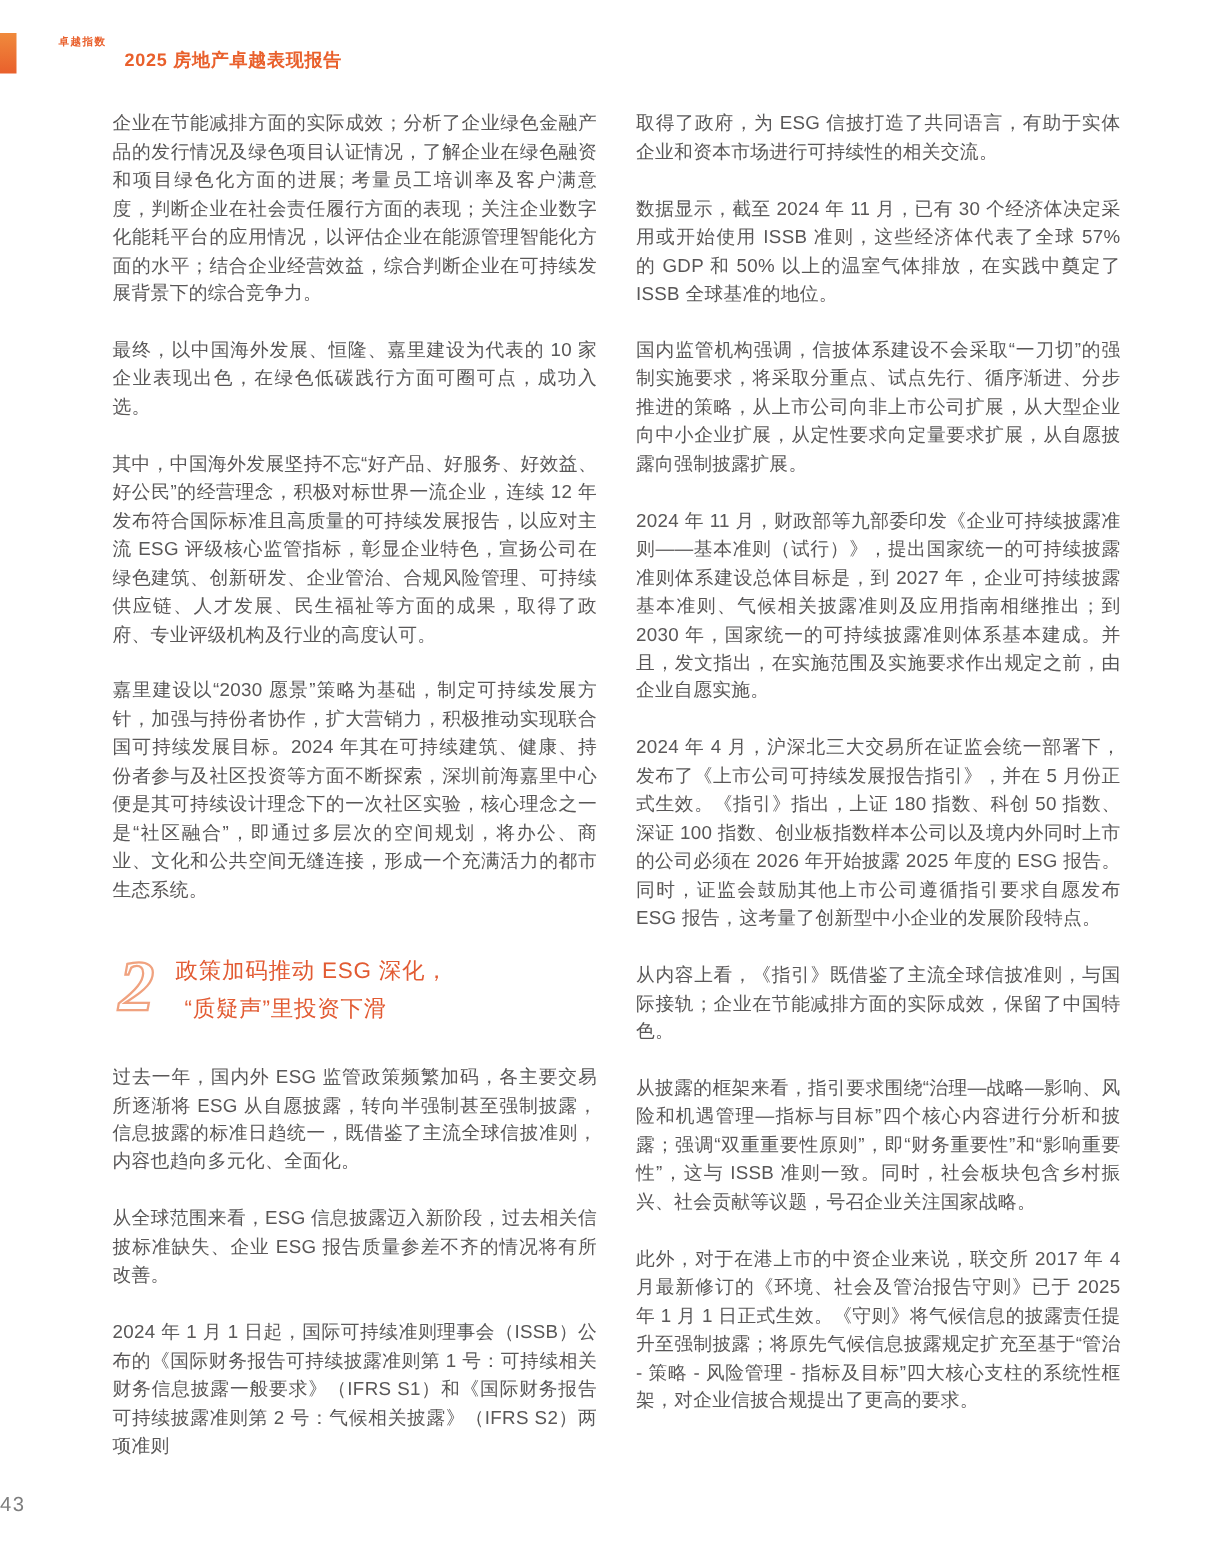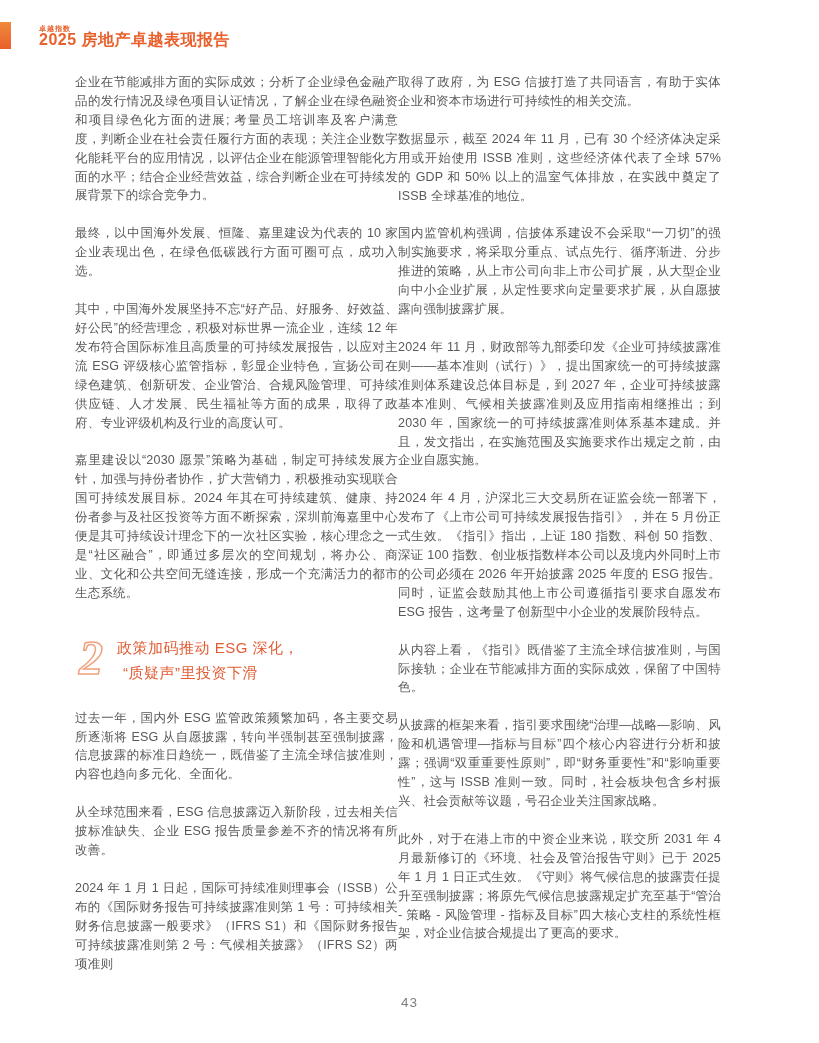--- a/index.html
+++ b/index.html
@@ -16,28 +16,28 @@
   .brand{position:absolute;top:21px;left:0;display:flex;align-items:stretch;}
   .brand-bar{
     width:11px;height:27px;margin-top:1px;
     background:linear-gradient(180deg,#f08a3c 0%,#e9602c 100%);
   }
   .brand-text{margin-left:28px;display:flex;flex-direction:column;justify-content:center;}
   .brand-small{
     font-size:7px;font-weight:bold;color:#e9602c;letter-spacing:1px;line-height:9px;
   }
   .brand-title{
-    font-size:16px;font-weight:bold;color:#e9602c;letter-spacing:0.5px;line-height:14px;
+    font-size:12px;font-weight:bold;color:#e9602c;letter-spacing:0.5px;line-height:14px;margin-left:44px;
   }
 
   
   .body-wrap{
     position:absolute;top:73px;left:75px;
     width:672px;
-    display:flex;
+    display:flex;gap:26px;
   }
   .col{width:323px;}
   .col p{
     margin:0 0 19px 0;
     font-size:12.5px;line-height:18.9px;
     color:#595757;
     text-align:justify;
     letter-spacing:0.2px;
   }
 
@@ -58,21 +58,21 @@
   .section-title{
     font-size:15px;font-weight:normal;color:#e25b33;
     line-height:25px;letter-spacing:0.5px;
     margin-top:6px;
   }
   .section-title .line2{padding-left:6px;}
 
   
   .page-num{
     position:absolute;bottom:33px;left:0;width:100%;
-    text-align:center;
+    text-align:left;
     font-size:13.5px;color:#7d7d7d;letter-spacing:1px;
   }
 </style>
 </head>
 <body>
 
 <div class="page">
 
   <div class="brand">
     <div class="brand-bar"></div>
@@ -104,20 +104,20 @@
     </div>
 
     <div class="col">
       <p>取得了政府，为 ESG 信披打造了共同语言，有助于实体企业和资本市场进行可持续性的相关交流。</p>
       <p>数据显示，截至 2024 年 11 月，已有 30 个经济体决定采用或开始使用 ISSB 准则，这些经济体代表了全球 57% 的 GDP 和 50% 以上的温室气体排放，在实践中奠定了 ISSB 全球基准的地位。</p>
       <p>国内监管机构强调，信披体系建设不会采取“一刀切”的强制实施要求，将采取分重点、试点先行、循序渐进、分步推进的策略，从上市公司向非上市公司扩展，从大型企业向中小企业扩展，从定性要求向定量要求扩展，从自愿披露向强制披露扩展。</p>
       <p>2024 年 11 月，财政部等九部委印发《企业可持续披露准则——基本准则（试行）》，提出国家统一的可持续披露准则体系建设总体目标是，到 2027 年，企业可持续披露基本准则、气候相关披露准则及应用指南相继推出；到 2030 年，国家统一的可持续披露准则体系基本建成。并且，发文指出，在实施范围及实施要求作出规定之前，由企业自愿实施。</p>
       <p>2024 年 4 月，沪深北三大交易所在证监会统一部署下，发布了《上市公司可持续发展报告指引》，并在 5 月份正式生效。《指引》指出，上证 180 指数、科创 50 指数、深证 100 指数、创业板指数样本公司以及境内外同时上市的公司必须在 2026 年开始披露 2025 年度的 ESG 报告。同时，证监会鼓励其他上市公司遵循指引要求自愿发布 ESG 报告，这考量了创新型中小企业的发展阶段特点。</p>
       <p>从内容上看，《指引》既借鉴了主流全球信披准则，与国际接轨；企业在节能减排方面的实际成效，保留了中国特色。</p>
       <p>从披露的框架来看，指引要求围绕“治理—战略—影响、风险和机遇管理—指标与目标”四个核心内容进行分析和披露；强调“双重重要性原则”，即“财务重要性”和“影响重要性”，这与 ISSB 准则一致。同时，社会板块包含乡村振兴、社会贡献等议题，号召企业关注国家战略。</p>
-      <p>此外，对于在港上市的中资企业来说，联交所 2031 年 4 月最新修订的《环境、社会及管治报告守则》已于 2025 年 1 月 1 日正式生效。《守则》将气候信息的披露责任提升至强制披露；将原先气候信息披露规定扩充至基于“管治 - 策略 - 风险管理 - 指标及目标”四大核心支柱的系统性框架，对企业信披合规提出了更高的要求。</p>
+      <p>此外，对于在港上市的中资企业来说，联交所 2017 年 4 月最新修订的《环境、社会及管治报告守则》已于 2025 年 1 月 1 日正式生效。《守则》将气候信息的披露责任提升至强制披露；将原先气候信息披露规定扩充至基于“管治 - 策略 - 风险管理 - 指标及目标”四大核心支柱的系统性框架，对企业信披合规提出了更高的要求。</p>
     </div>
 
   </div>
 
   <div class="page-num">43</div>
 
 </div>
 
 </body></html>

